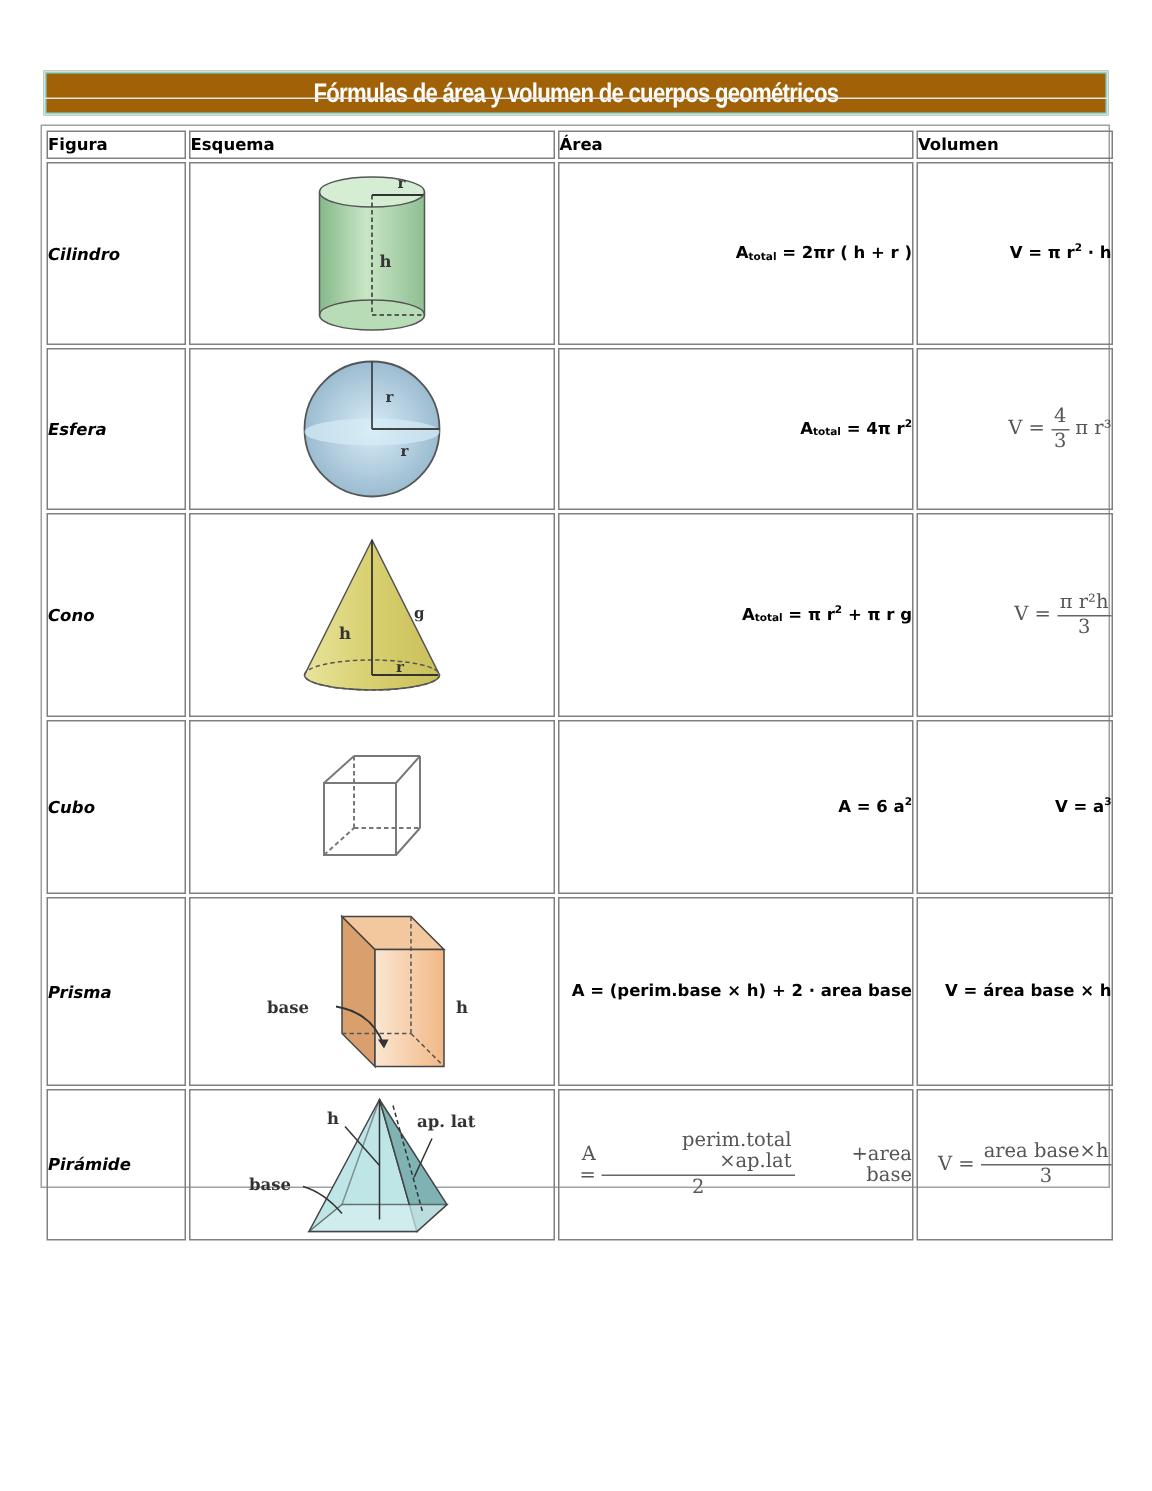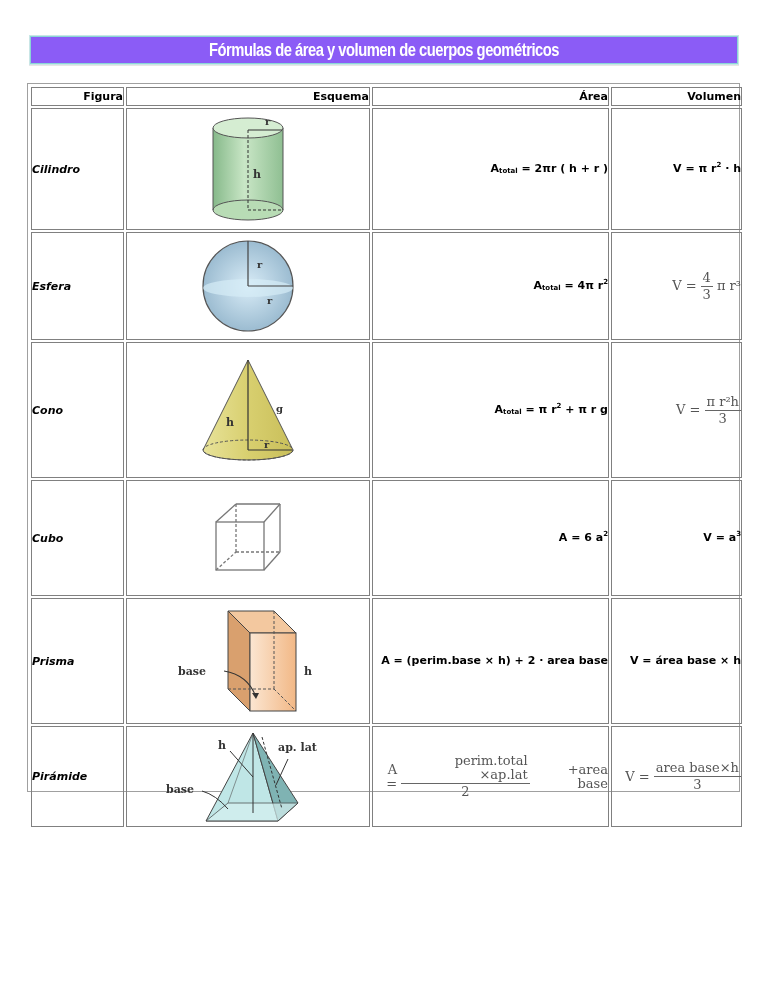--- a/index.html
+++ b/index.html
@@ -1,34 +1,34 @@
 <!DOCTYPE html>
 <html><head>
 <meta charset="utf-8">
 <style>
   html, body { margin: 0; padding: 0; background: #ffffff; }
   body { width: 768px; height: 994px; position: relative; overflow: hidden; font-family: "DejaVu Sans", "Liberation Sans", sans-serif; }
   .title-bar {
-    position: absolute; left: 29px; top: 35px; width: 710px; height: 30px;
-    background: #8b5cf6; border: 1px solid #c9e6e6; box-sizing: border-box;
+    position: absolute; left: 29px; top: 47px; width: 710px; height: 30px;
+    background: #a16207; border: 1px solid #c9e6e6; box-sizing: border-box;
     box-shadow: inset 0 0 0 1px #8ad6d6;
   }
   .title-bar-shadow { position: absolute; left: 29px; top: 65px; width: 710px; height: 1px; background: #e6e6e6; }
   .title-text {
     position: absolute; left: 0; right: 0; top: 4px; text-align: center;
     color: #ffffff; font-family: "Liberation Sans", sans-serif; font-weight: bold;
     font-size: 18px; letter-spacing: -0.6px; transform: scaleX(0.82); transform-origin: center;
   }
   .tbl-wrap { position: absolute; left: 27px; top: 83px; width: 713px; height: 709px; border: 1px solid #a0a0a0; box-sizing: border-box; }
   table.formulas { position: absolute; left: 1px; top: 1px; border-collapse: separate; border-spacing: 2px; table-layout: fixed; width: 709px; }
   table.formulas td, table.formulas th {
     border: 1px solid #808080; padding: 0; box-sizing: border-box; vertical-align: middle;
     font-family: "DejaVu Sans", sans-serif; font-size: 11px; font-weight: bold; color: #000;
   }
-  table.formulas th { height: 19px; text-align: right; font-size: 11px; }
+  table.formulas th { height: 19px; text-align: left; font-size: 11px; }
   td.fig { text-align: left; padding-left: 1px; font-style: italic; }
   td.img { text-align: center; }
   td.formula { text-align: right; padding-left: 1px; line-height: 14px; }
   .sub { font-size: 7px; font-weight: bold; position: relative; top: 1px; }
   .sup { font-size: 7px; vertical-align: super; line-height: 0; }
   .math-img { font-family: "DejaVu Serif", "Liberation Serif", serif; font-weight: normal; color: #555; font-size: 13px; display: inline-flex; align-items: center; gap: 4px; }
   .frac { display: inline-flex; flex-direction: column; align-items: center; line-height: 14px; }
   .frac .num { border-bottom: 1px solid #666; padding: 0 2px 1px; }
   .frac .den { padding-top: 1px; }
   svg { display: block; margin: 0 auto; }

